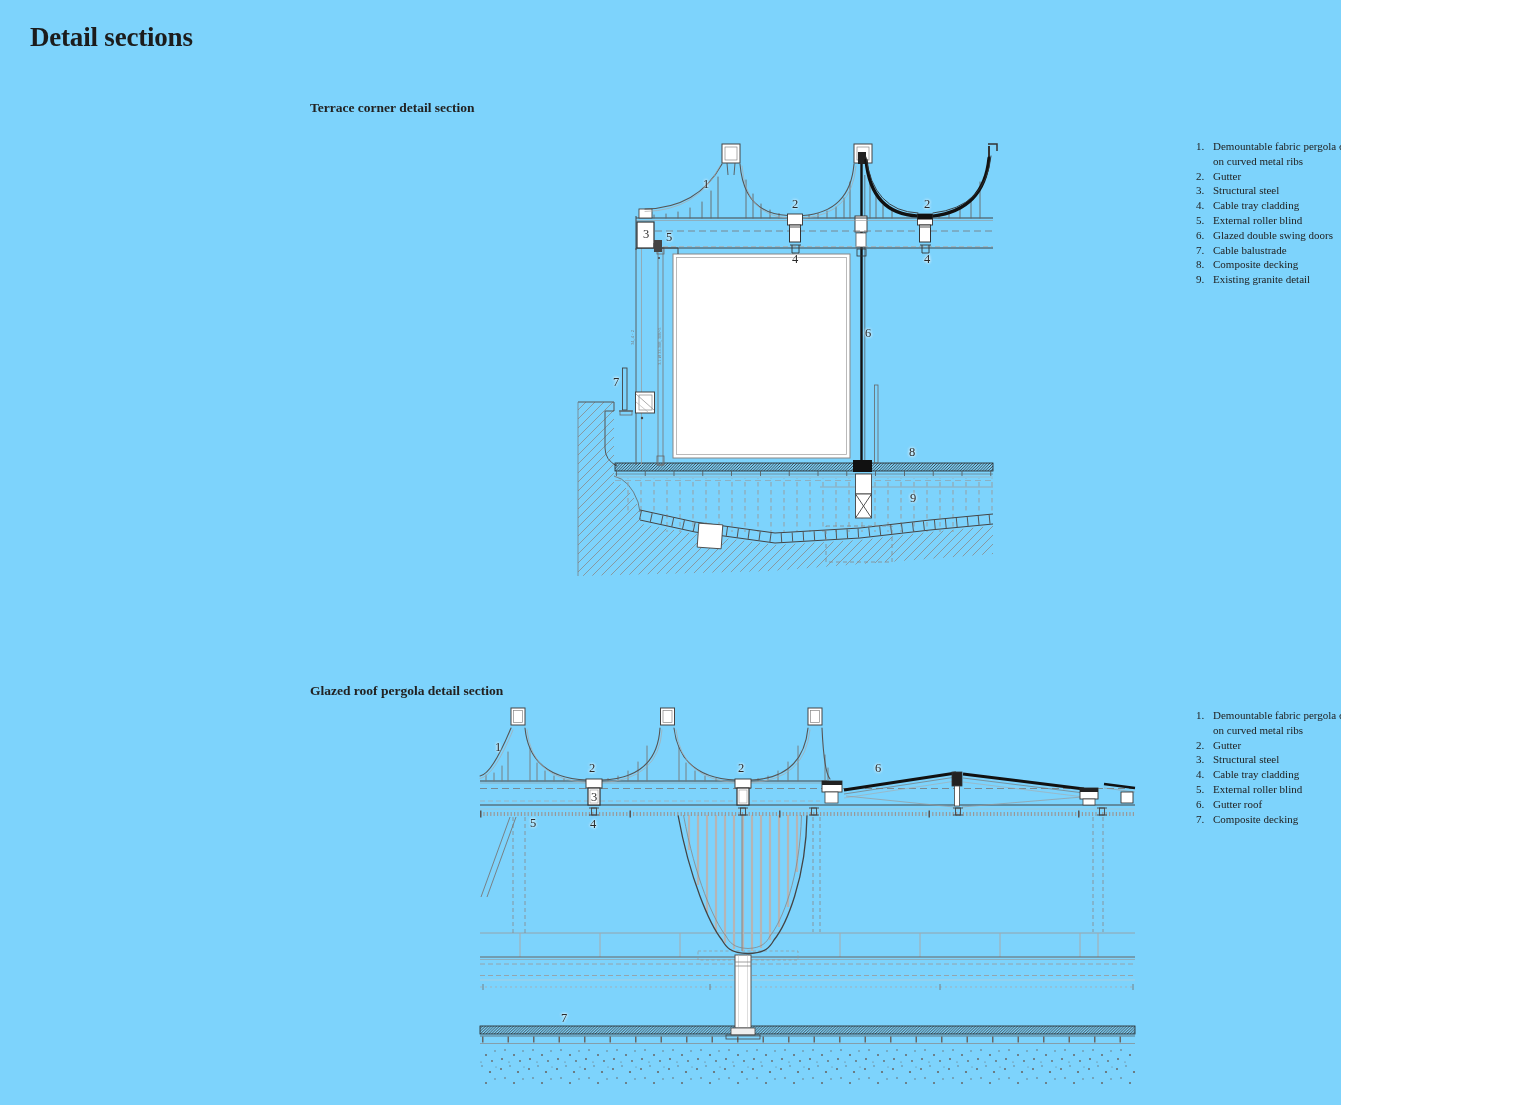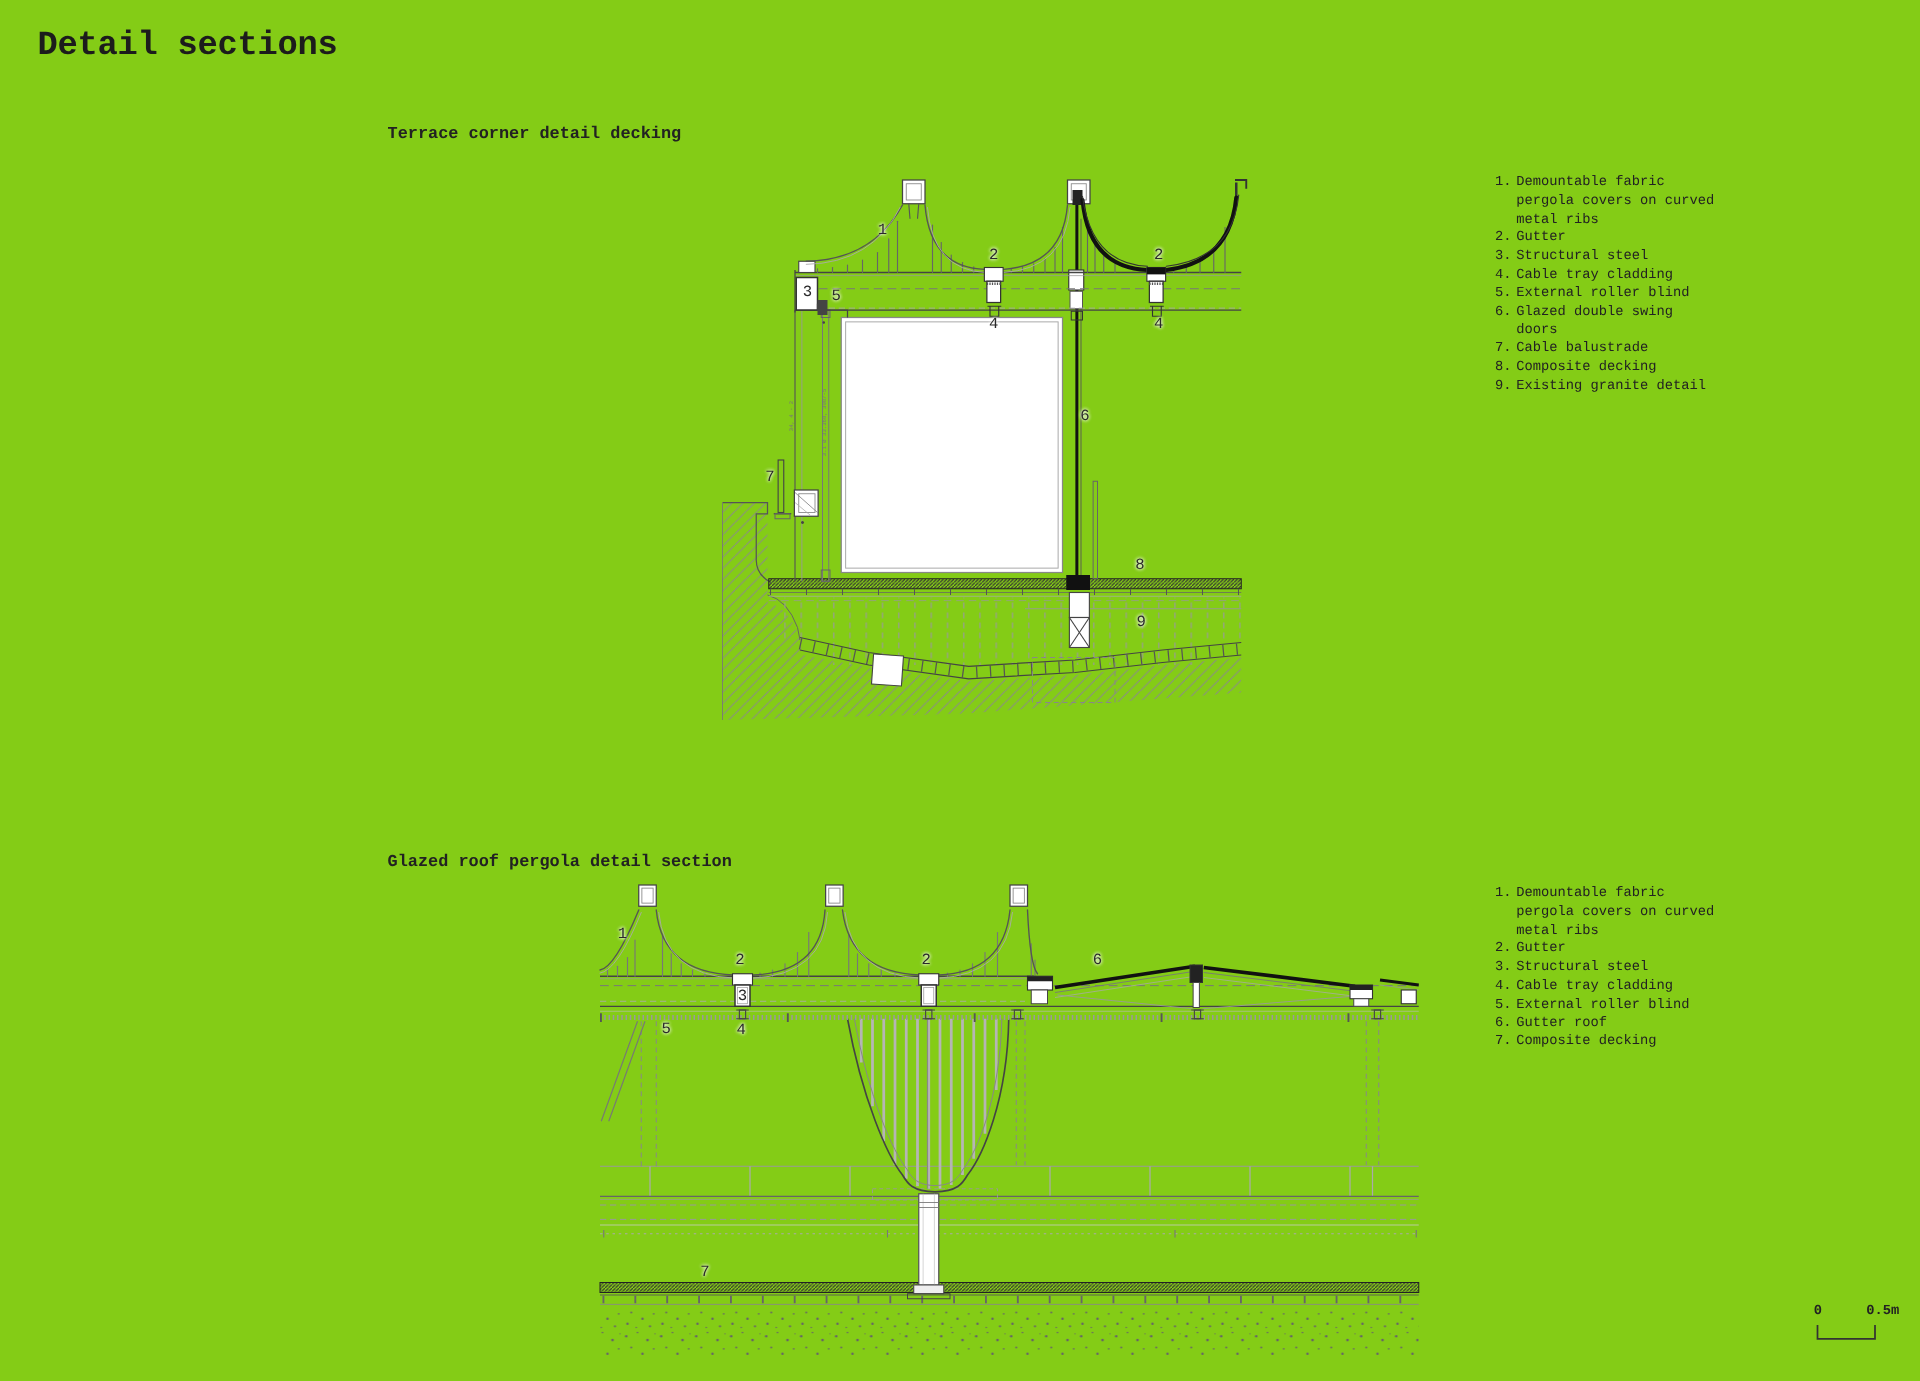--- a/index.html
+++ b/index.html
@@ -1,17 +1,17 @@
 <!DOCTYPE html>
 <html><head>
 <meta charset="utf-8">
 <style>
   html,body{margin:0;padding:0;background:#fff;}
-  .page{position:relative;width:1536px;height:1105px;background:#84cc16;overflow:hidden;
-        font-family:Liberation Mono, monospace;color:#1a1a1a;}
+  .page{position:relative;width:1341px;height:1105px;background:#7dd3fc;overflow:hidden;
+        font-family:Liberation Serif, serif;color:#1a1a1a;}
   .main-title{position:absolute;left:30px;top:22px;font-size:27px;font-weight:700;letter-spacing:-0.2px;color:#1c1c1c;}
   .sub-title{position:absolute;font-size:13.5px;font-weight:700;color:#222;}
   .drawing{position:absolute;}
   .drawing svg{position:absolute;left:0;top:0;}
   .callout{position:absolute;transform:translate(-50%,-50%);font-size:12.5px;color:#2a2a2a;
            text-shadow:0 0 3px #fff,0 0 3px #fff;white-space:nowrap;}
   .legend{position:absolute;width:190px;font-size:11px;line-height:14.8px;color:#222;}
   .legend ol{list-style:none;margin:0;padding:0;}
   .legend li{display:flex;}
   .legend .ln{width:17px;flex:0 0 17px;}
@@ -21,21 +21,21 @@
   .scalebar .m{position:absolute;left:28px;top:0;padding-left:16px;}
   .scalebar svg{position:absolute;left:0;top:14px;}
 </style>
 </head>
 <body>
 
 <div class="page">
 
   <div class="main-title">Detail sections</div>
 
-  <div class="sub-title" style="left:310px;top:100px;">Terrace corner detail decking</div>
+  <div class="sub-title" style="left:310px;top:100px;">Terrace corner detail section</div>
   <div class="sub-title" style="left:310px;top:683px;">Glazed roof pergola detail section</div>
 
   <div class="drawing" style="left:570px;top:130px;width:460px;height:470px;">
     <svg width="460" height="470" viewBox="0 0 460 470">
       <defs>
         <pattern id="h45a" width="9" height="9" patternUnits="userSpaceOnUse">
           <path d="M-1,10 L10,-1" stroke="#8a8a8a" stroke-width="0.8" fill="none"></path>
         </pattern>
         <pattern id="decka" width="2.8" height="2.8" patternUnits="userSpaceOnUse">
           <path d="M0,2.8 L2.8,0" stroke="#333" stroke-width="0.9" fill="none"></path>

